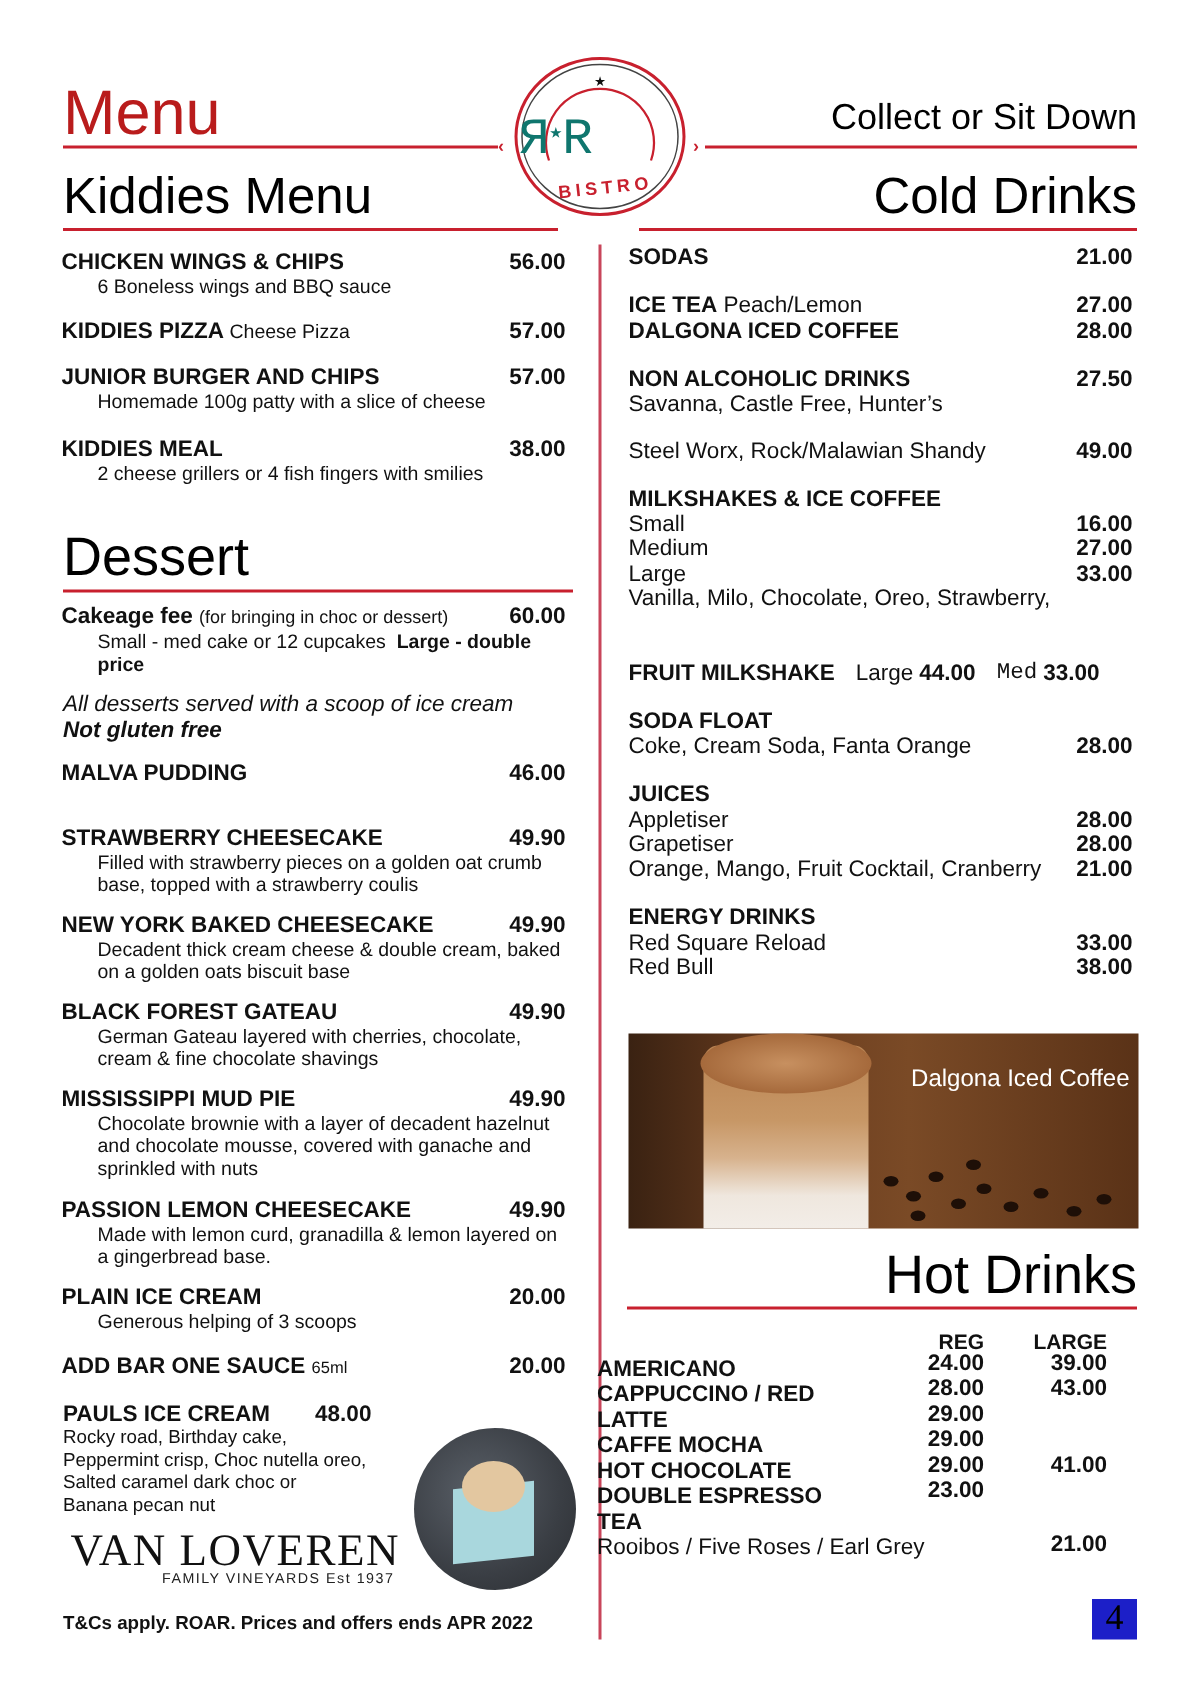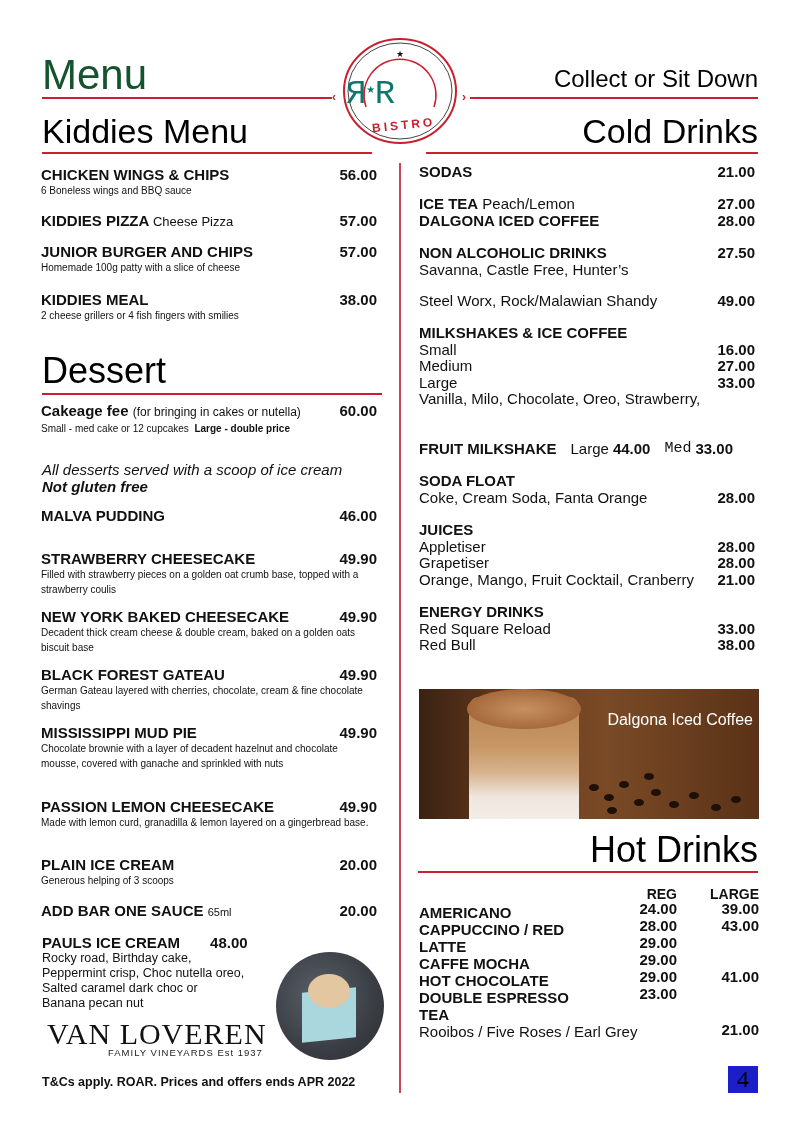--- a/index.html
+++ b/index.html
@@ -1,39 +1,39 @@
 <!DOCTYPE html>
 <html><head>
 <meta charset="utf-8">
 <style>
   html, body { margin: 0; padding: 0; }
   body {
     width: 800px; height: 1132px; background: #ffffff; position: relative; overflow: hidden;
     font-family: "Liberation Sans", sans-serif; color: #111;
   }
   .abs { position: absolute; }
-  .hdr-big { font-size: 42px; font-weight: 400; color: #14532d; line-height: 1; }
+  .hdr-big { font-size: 42px; font-weight: 400; color: #b91c1c; line-height: 1; }
   .hdr-mid { font-size: 34px; font-weight: 400; color: #000; line-height: 1; }
   .hdr-sm { font-size: 24px; font-weight: 400; color: #000; line-height: 1; }
   .rule { position: absolute; height: 2px; background: #c8202e; }
   .vrule { position: absolute; width: 2px; background: #c8455a; }
   .tick { position: absolute; color: #c8202e; font-size: 12px; font-weight: bold; line-height: 1; }
 
   .item { position: absolute; left: 41px; width: 336px; }
   .item .row { display: flex; justify-content: space-between; align-items: baseline; }
   .item .name { font-weight: bold; font-size: 15px; line-height: 17px; }
   .item .name .sub { font-weight: normal; font-size: 13px; }
   .item .price { font-weight: bold; font-size: 15px; line-height: 17px; }
-  .item .desc { font-size: 10px; line-height: 15px; }
+  .item .desc { font-size: 13px; line-height: 15px; margin-left: 24px; }
 
   .r-item { position: absolute; left: 419px; width: 336px; }
   .r-row { display: flex; justify-content: space-between; align-items: center; font-size: 15px; line-height: 16.5px; }
   .r-row .b { font-weight: bold; }
 
-  .hot-table { position: absolute; left: 419px; top: 886px; width: 340px; }
+  .hot-table { position: absolute; left: 398px; top: 886px; width: 340px; }
   .hot-hdr, .hot-row { display: flex; font-size: 15px; line-height: 17px; }
   .hot-row .hn { flex: 1; font-weight: bold; }
   .hot-row .hr, .hot-hdr .hr { width: 70px; text-align: right; font-weight: bold; }
   .hot-row .hl, .hot-hdr .hl { width: 70px; text-align: right; font-weight: bold; }
   .hot-hdr .hn { flex: 1; }
 
   .photo {
     position: absolute; left: 419px; top: 689px; width: 340px; height: 130px;
     background: linear-gradient(90deg, #3a2212 0%, #6b3d1f 30%, #7a4a26 55%, #5a3217 100%);
     overflow: hidden;
@@ -116,21 +116,21 @@
       <span class="price">38.00</span>
     </div>
   <div class="desc">2 cheese grillers or 4 fish fingers with smilies</div>
 </div>
 
 <div class="abs hdr-mid" style="left:42px; top:353px; font-size:36px;">Dessert</div>
 <div class="rule" style="left:42px; top:393px; width:340px;"></div>
 
 <div class="item" style="top:402px;">
   <div class="row">
-      <span class="name"><span>Cakeage fee</span> <span class="sub" style="font-size:12px;">(for bringing in cakes or nutella)</span></span>
+      <span class="name"><span>Cakeage fee</span> <span class="sub" style="font-size:12px;">(for bringing in choc or dessert)</span></span>
       <span class="price">60.00</span>
     </div>
   <div class="desc"><span>Small - med cake or 12 cupcakes</span>&nbsp; <b>Large - double price</b></div>
 </div>
 
 <div class="abs" style="left:42px; top:461px; font-size:15px; font-style:italic; line-height:17px;">
   <div>All desserts served with a scoop of ice cream</div>
   <div style="font-weight:bold;">Not gluten free</div>
 </div>
 

